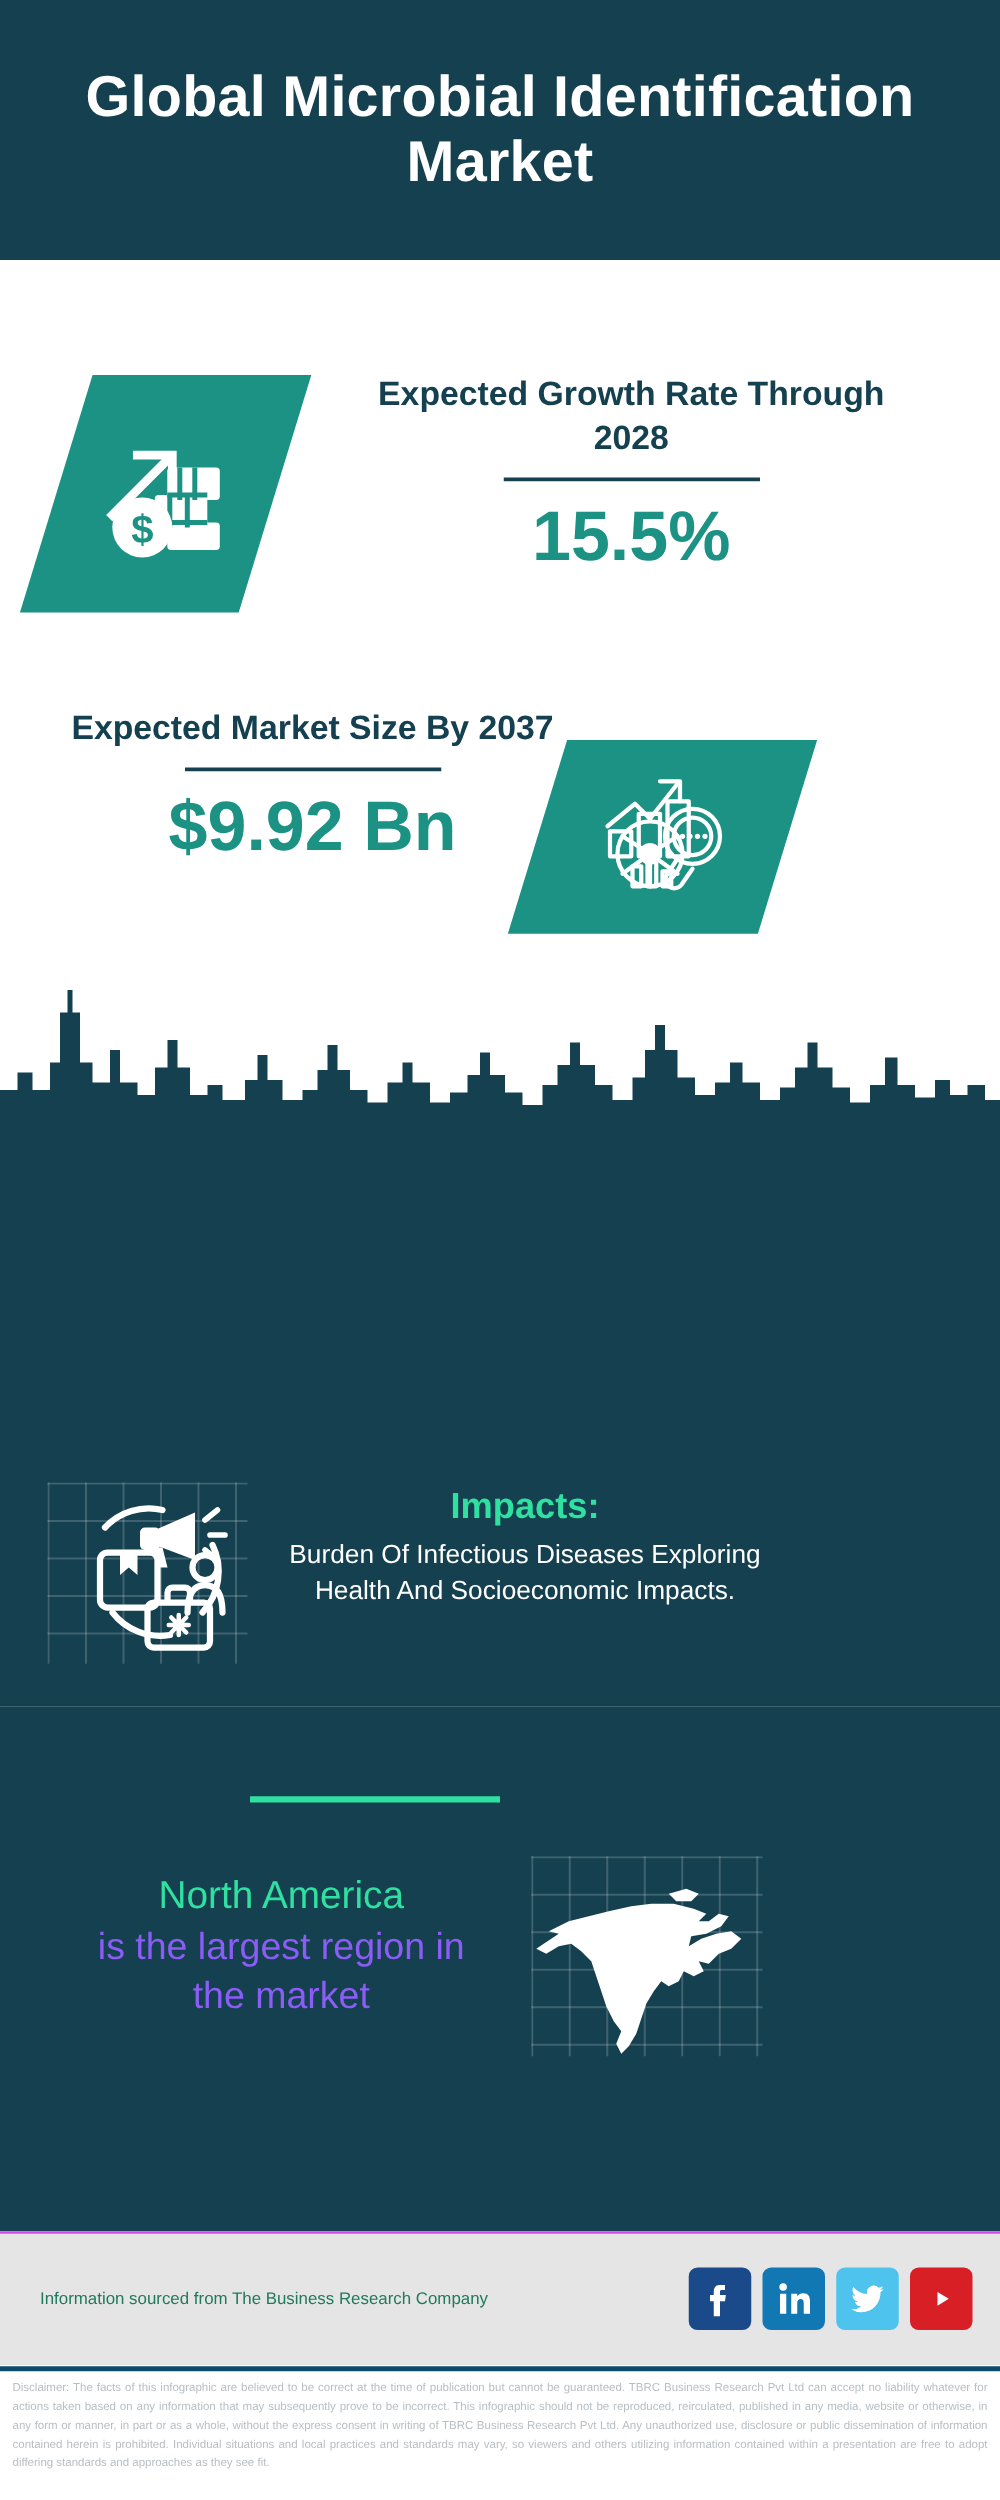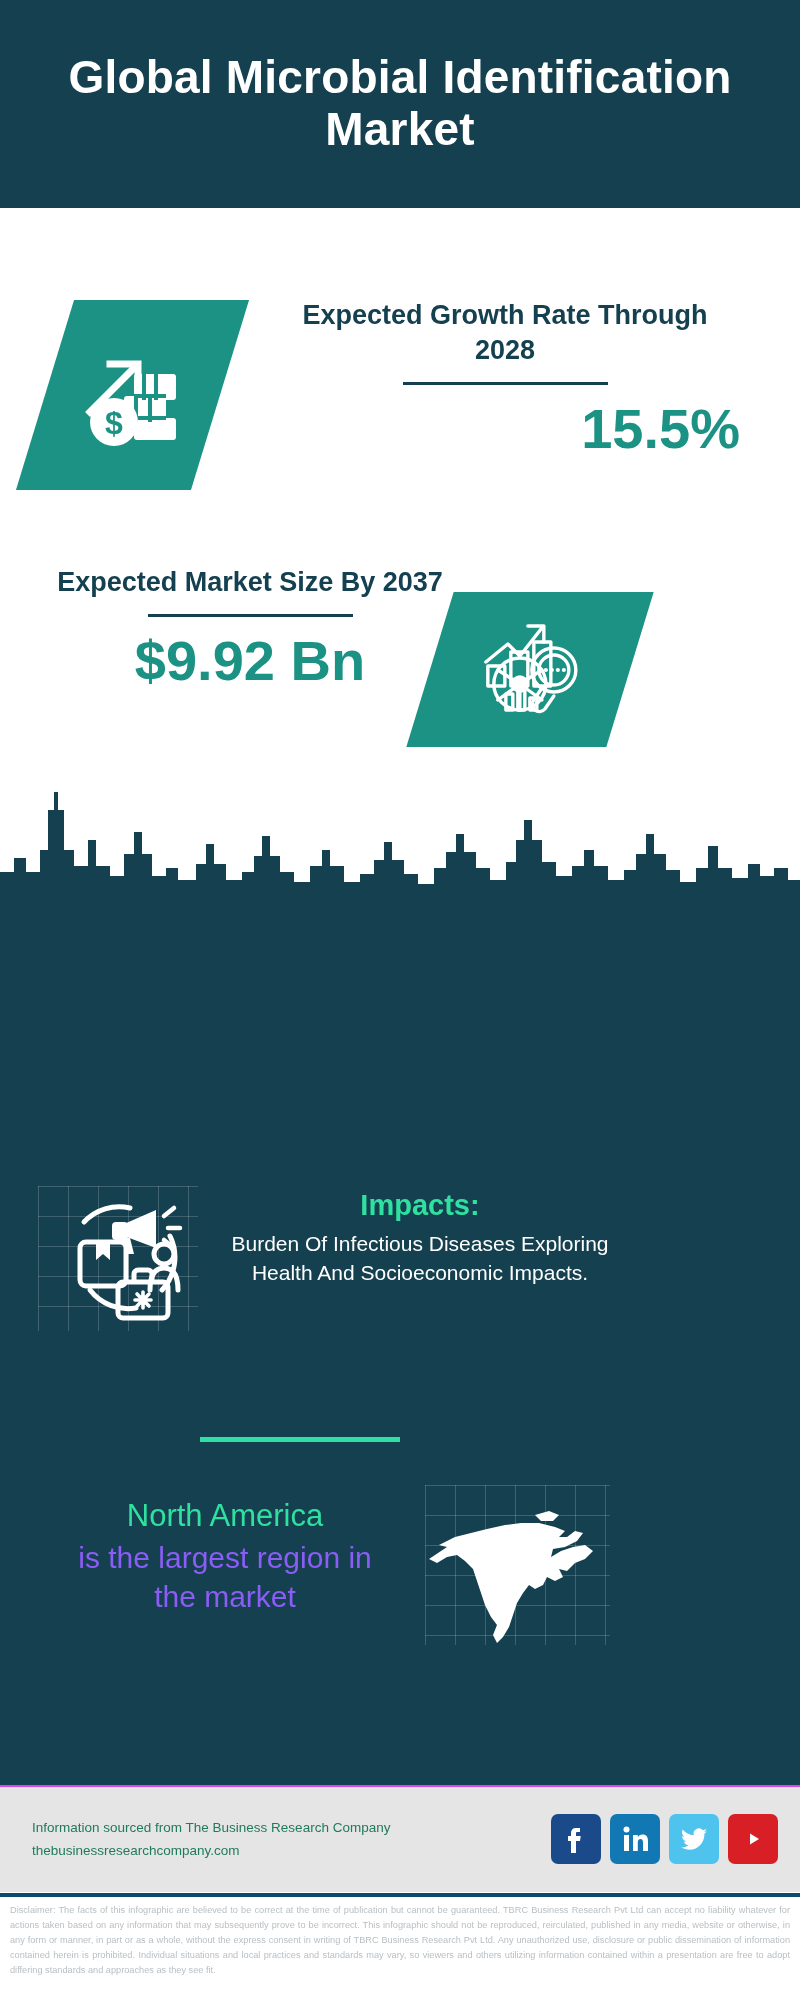--- a/index.html
+++ b/index.html
@@ -42,21 +42,21 @@
   }
   .rule{height:3px;background:#14404f;margin:14px auto 0;}
   .stat-value{
     color:#1b9283;font-size:56px;font-weight:bold;text-align:center;line-height:1;
   }
 
   
   .b1-badge{left:45px;top:300px;width:175px;height:190px;}
   .b1-text{position:absolute;left:270px;top:298px;width:470px;}
   .b1-text .rule{width:205px;}
-  .b1-text .stat-value{margin-top:16px;text-align:right;}
+  .b1-text .stat-value{margin-top:16px;}
 
   
   .b2-text{position:absolute;left:40px;top:565px;width:420px;}
   .b2-text .rule{width:205px;}
   .b2-text .stat-value{margin-top:16px;}
   .b2-badge{left:430px;top:592px;width:200px;height:155px;}
 
   
   .dark-panel{
     position:absolute;left:0;top:900px;width:800px;height:465px;background:#14404f;
@@ -246,21 +246,20 @@
     <svg width="185" height="160" viewBox="0 0 185 160" style="position:absolute;left:0;top:0;">
       <path fill="#ffffff" d="M4 74 L22 62 L14 60 L30 52 L46 48 L62 44 L80 40 L96 38 L114 38 L130 42 L140 46 L134 52 L142 52 L150 46 L158 48 L152 56 L140 62 L128 64 L126 72 L136 66 L148 62 L160 60 L168 66 L160 74 L150 78 L142 86 L134 84 L138 92 L130 96 L122 92 L118 100 L110 104 L104 100 L98 108 L92 118 L88 130 L84 142 L78 152 L72 158 L68 150 L72 140 L66 132 L60 120 L56 108 L52 96 L48 84 L40 76 L32 70 L22 72 L12 78 Z"></path>
       <path fill="#ffffff" d="M110 30 L124 26 L134 30 L128 36 L116 36 Z"></path>
     </svg>
   </div>
 
   <div class="footer">
     <div class="footer-inner">
       <div class="src-text">
         <div>Information sourced from The Business Research Company</div>
-        <div>thebusinessresearchcompany.com</div>
       </div>
     </div>
     <div class="socials">
       <a class="sq fb">
         <svg width="30" height="30" viewBox="0 0 30 30">
             <path fill="#ffffff" d="M19 4h-4.2C11.6 4 10 6 10 9.2V12H7v5h3v12h5V17h4l.7-5H15V9.6c0-1.2.3-1.6 1.6-1.6H19z"></path>
           </svg>
       </a>
       <a class="sq li">
         <svg width="30" height="30" viewBox="0 0 30 30">

